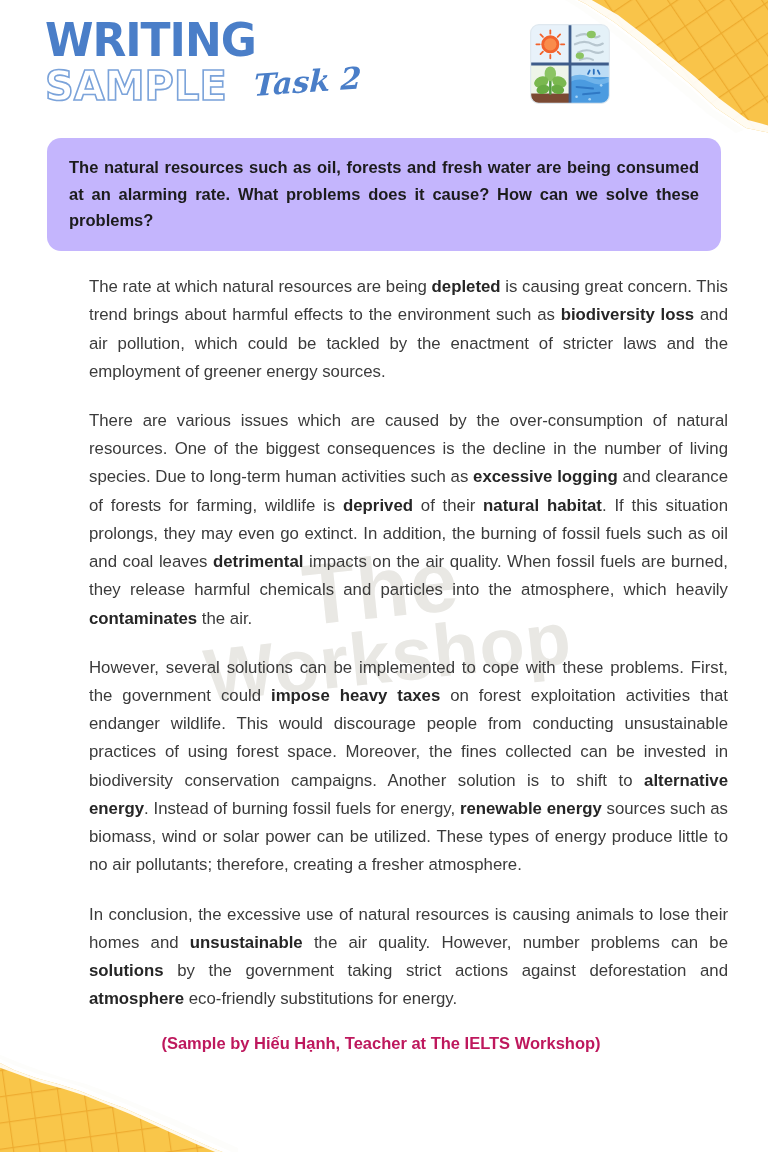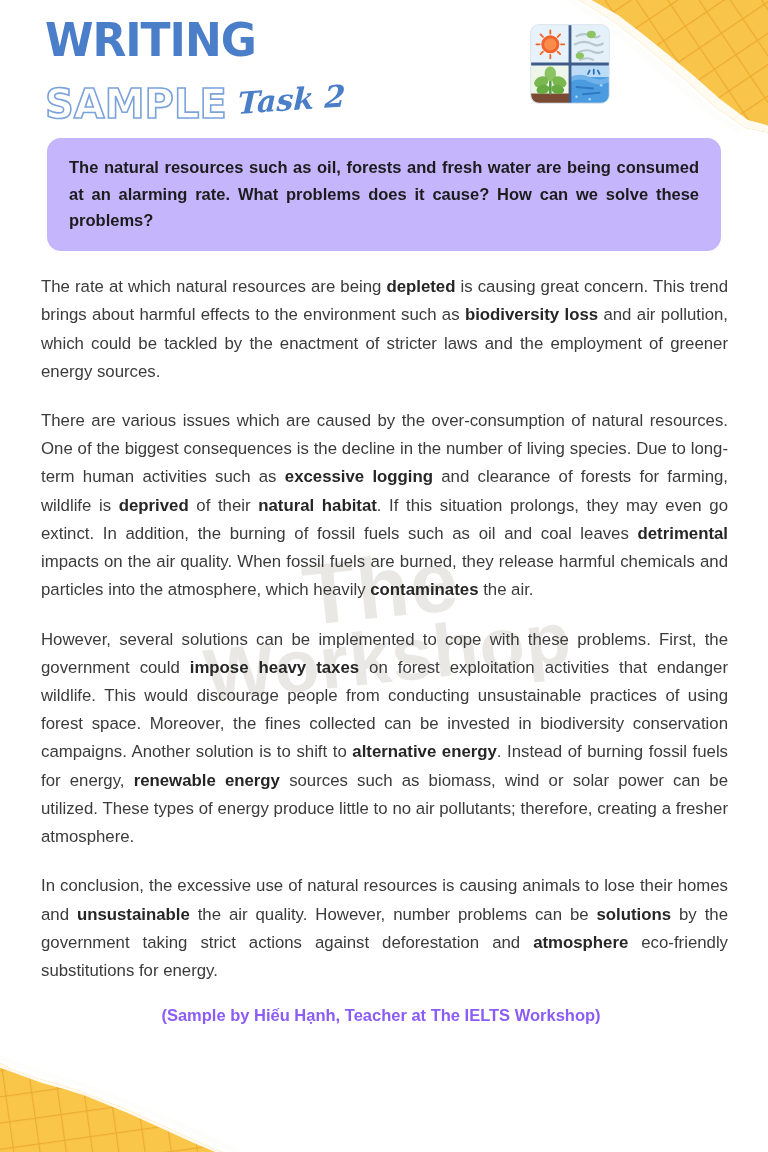--- a/index.html
+++ b/index.html
@@ -58,21 +58,21 @@
     font-size: 47px;
     font-weight: bold;
     letter-spacing: -1px;
     color: #4a7ec8;
     font-family: "DejaVu Sans", sans-serif;
     line-height: 1;
     font-stretch: condensed;
     transform: scaleX(1.04);
     transform-origin: left center;
   }
-  .subtitle-row { display: flex; align-items: flex-end; gap: 10px; margin-top: 20px; }
+  .subtitle-row { display: flex; align-items: flex-end; gap: 26px; margin-top: 2px; }
   .title-sample {
     font-size: 40px;
     font-weight: bold;
     letter-spacing: 0px;
     color: transparent;
     -webkit-text-stroke: 1.6px #7ba3da;
     font-family: "DejaVu Sans", sans-serif;
     line-height: 1.05;
   }
   .title-task {
@@ -104,37 +104,37 @@
   .question-text {
     font-size: 16.5px;
     font-weight: bold;
     color: #1c1c1c;
     line-height: 1.62;
     text-align: justify;
     font-family: "Liberation Sans", sans-serif;
   }
 
   
-  .essay { margin-top: 22px; padding: 0 0 0 1px; }
+  .essay { margin-top: 22px; padding: 0 0 0 1px; margin-left: 48px; }
   .para {
     font-size: 16.8px;
     line-height: 1.68;
     color: #3b3b3b;
     text-align: justify;
     margin-bottom: 21px;
     font-family: "Liberation Sans", sans-serif;
   }
   .para b { font-weight: bold; color: #262626; }
 
   .credit {
     margin-top: 8px;
     text-align: center;
     font-size: 16.5px;
     font-weight: bold;
-    color: #8b5cf6;
+    color: #be185d;
     font-family: "Liberation Sans", sans-serif;
     padding-right: 6px;
   }
 </style>
 </head>
 <body>
 
 <div class="page">
 
   <div class="watermark">

